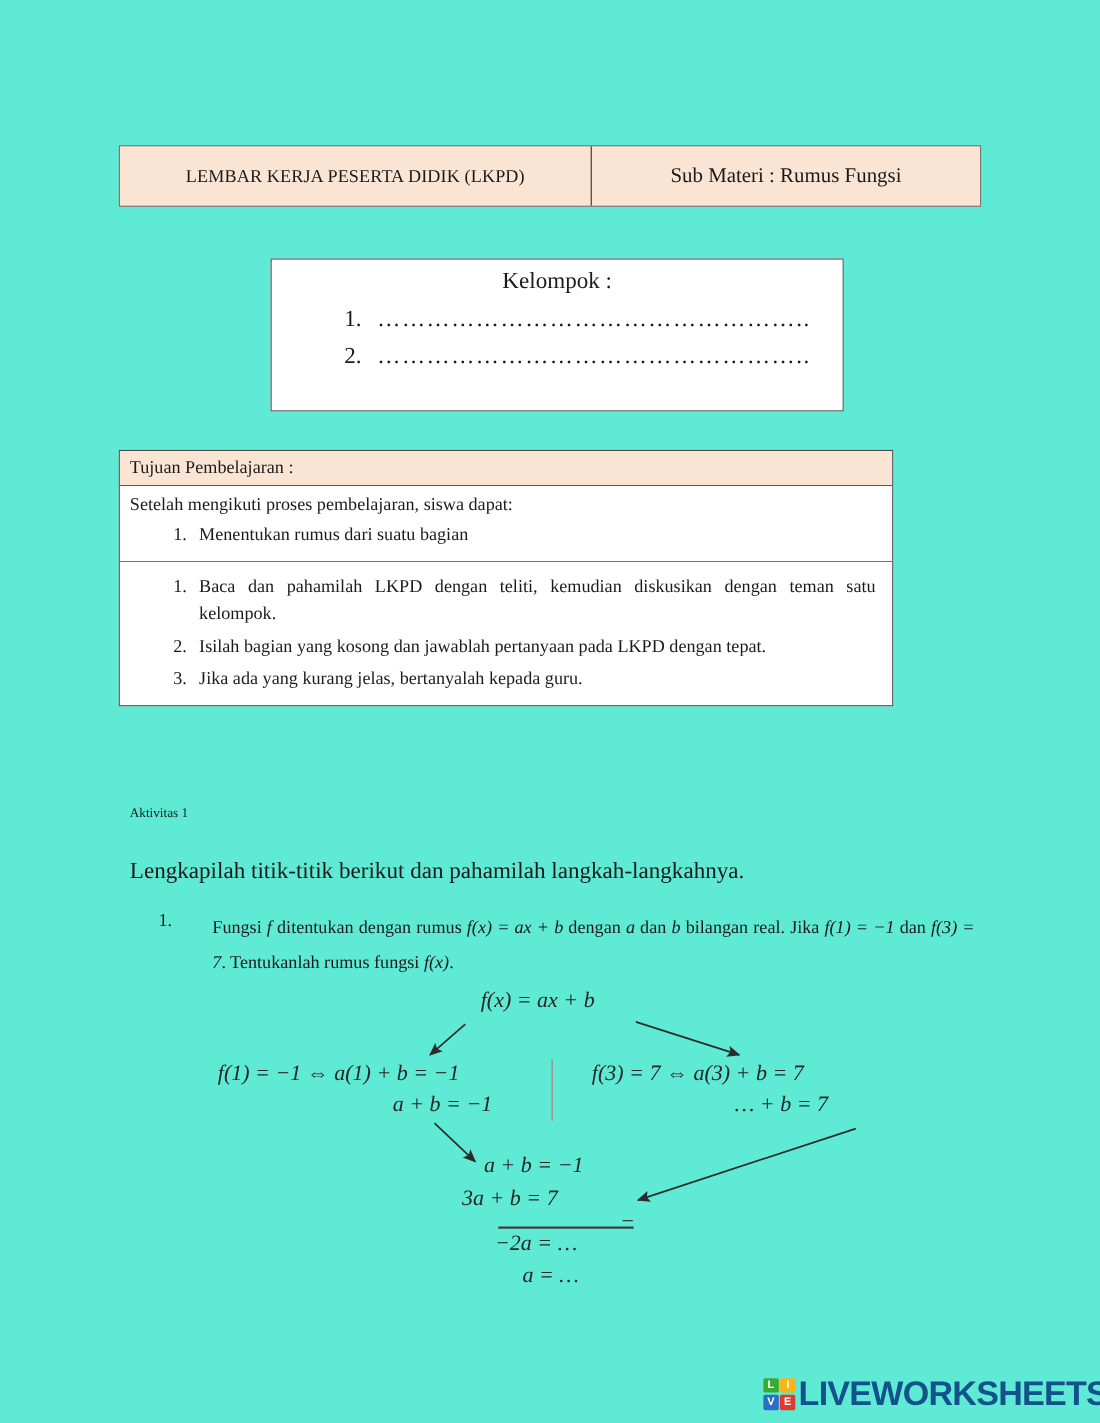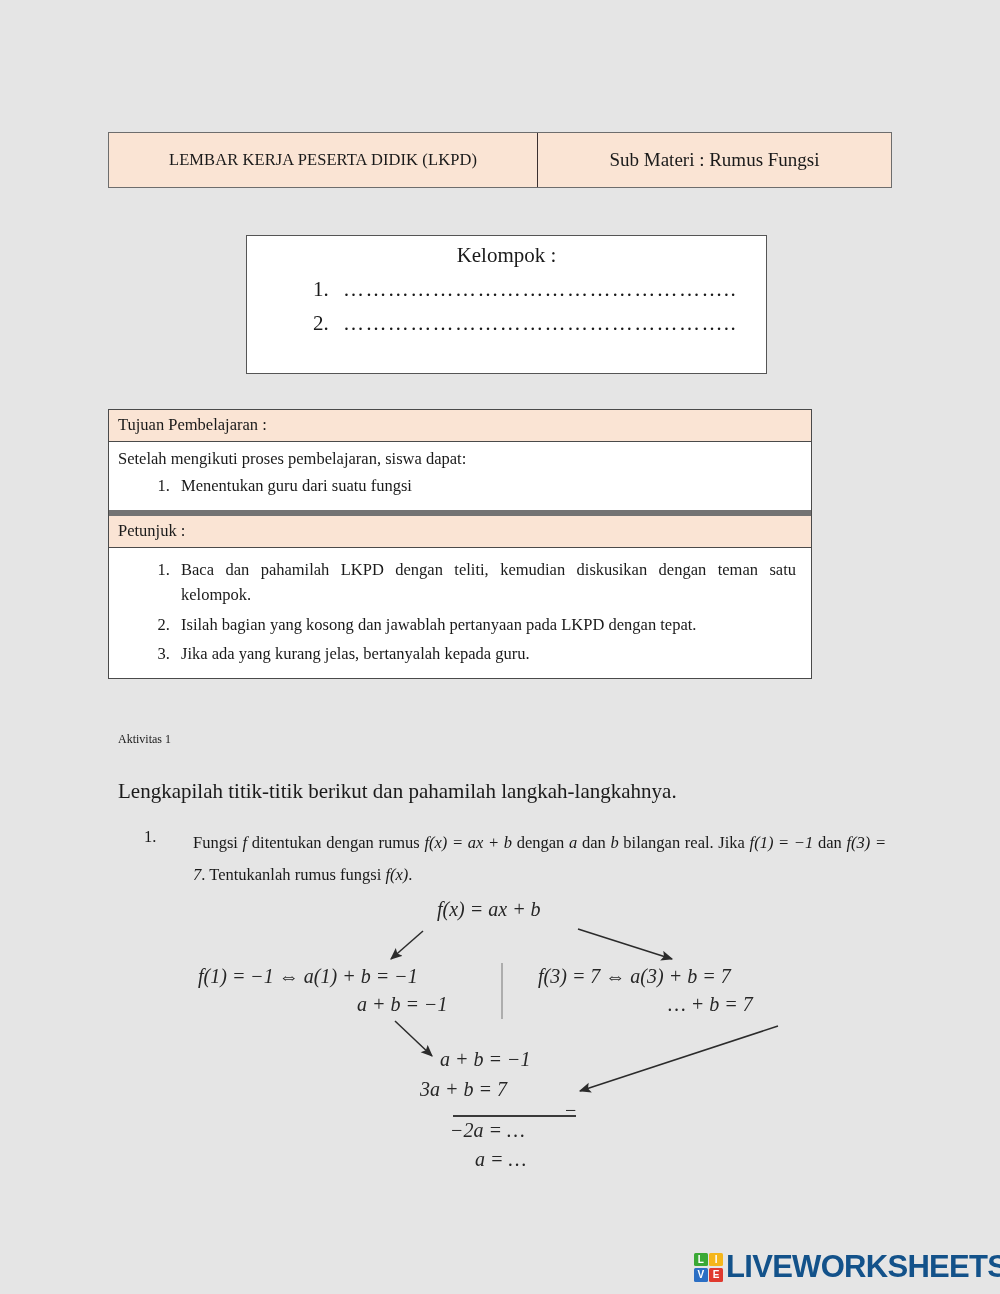--- a/index.html
+++ b/index.html
@@ -11,21 +11,21 @@
     width: 1000px;
     height: 1294px;
     position: relative;
     font-family: "Liberation Serif", "DejaVu Serif", serif;
     color: #1a1a1a;
     overflow: hidden;
   }
   .page {
     position: absolute;
     inset: 0;
-    background: #e5e5e5;
+    background: #5eead4;
   }
 
   
   .header-table {
     position: absolute;
     left: 108px;
     top: 132px;
     width: 784px;
     height: 56px;
     border: 1px solid #6d6d6d;
@@ -99,21 +99,21 @@
     border-bottom: 1px solid #4a4a4a;
     padding: 5px 9px 6px 9px;
     font-size: 16.5px;
   }
   .info-body {
     background: #ffffff;
     padding: 6px 9px 7px 9px;
     font-size: 16.5px;
   }
   .info-body.bordered {
-    border-bottom: 6px solid #737373;
+    border-bottom: 1px solid #737373;
   }
   .info-lead {
     margin: 1px 0 4px 0;
   }
   ol.info-list {
     margin: 0;
     padding-left: 56px;
     list-style: decimal;
   }
   ol.info-list li {
@@ -294,24 +294,23 @@
       <span class="kelompok-num">2.</span>
       <span class="kelompok-dots">……………………………………………..</span>
     </div>
   </div>
 
   <div class="info-table">
     <div class="info-head">Tujuan Pembelajaran :</div>
     <div class="info-body bordered">
       <div class="info-lead">Setelah mengikuti proses pembelajaran, siswa dapat:</div>
       <ol class="info-list">
-        <li>Menentukan guru dari suatu fungsi</li>
+        <li>Menentukan rumus dari suatu bagian</li>
       </ol>
     </div>
-    <div class="info-head">Petunjuk :</div>
     <div class="info-body">
       <ol class="info-list justified">
         <li>Baca dan pahamilah LKPD dengan teliti, kemudian diskusikan dengan teman satu kelompok.</li>
         <li>Isilah bagian yang kosong dan jawablah pertanyaan pada LKPD dengan tepat.</li>
         <li>Jika ada yang kurang jelas, bertanyalah kepada guru.</li>
       </ol>
     </div>
   </div>
 
   <div class="aktivitas-label">Aktivitas 1</div>

